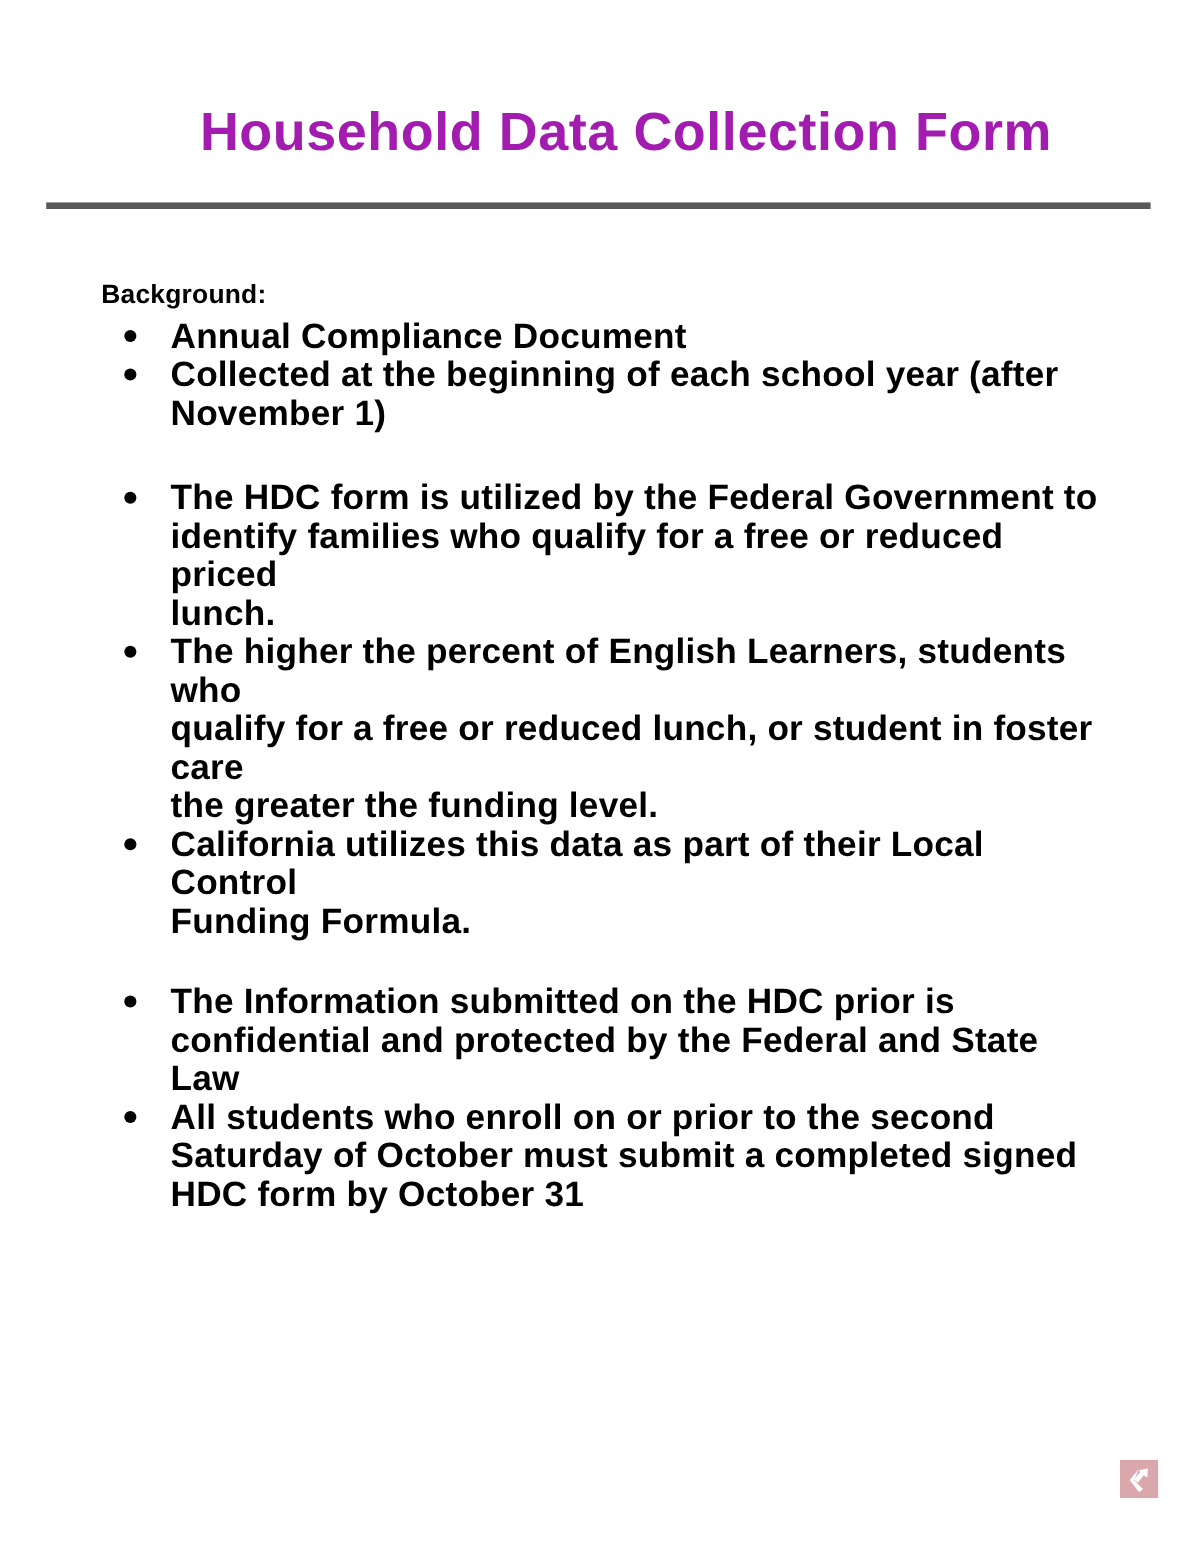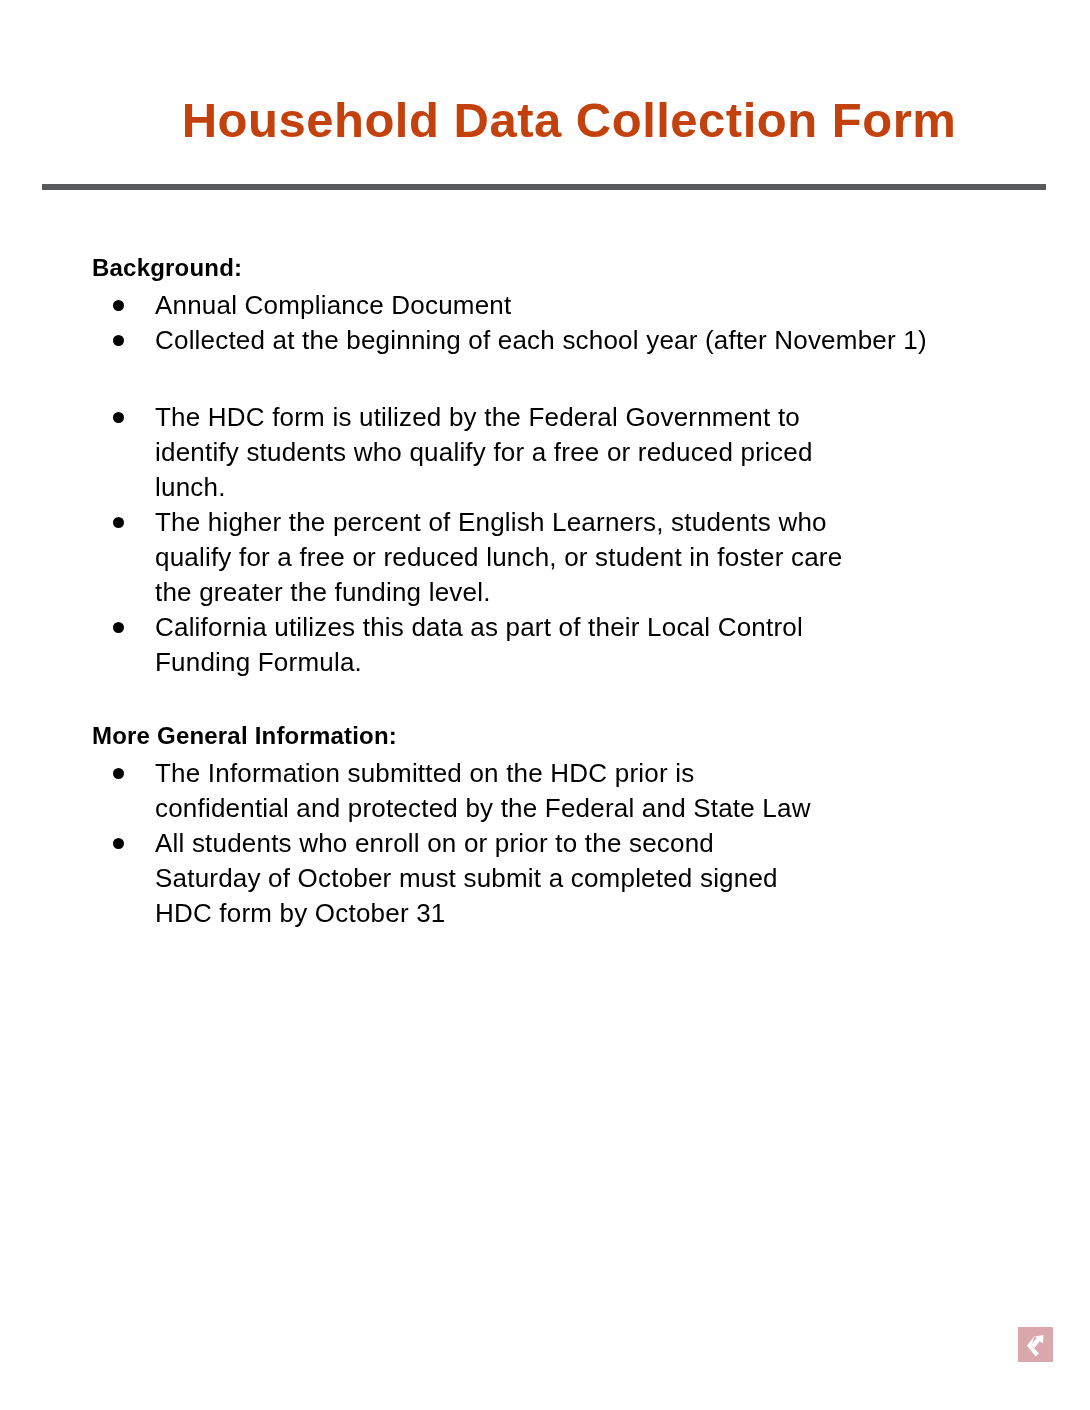--- a/index.html
+++ b/index.html
@@ -18,21 +18,21 @@
     overflow: hidden;
   }
   .doc-title {
     margin: 0;
     padding-top: 92px;
     text-align: center;
     font-size: 49px;
     line-height: 56px;
     font-weight: 800;
     letter-spacing: 0.5px;
-    color: #c2410c;
+    color: #a21caf;
     padding-left: 48px;
   }
   .divider {
     margin-top: 36px;
     margin-left: 42px;
     width: 1004px;
     height: 6px;
     background: #58595b;
   }
   .content {
@@ -54,23 +54,23 @@
   ul.bullet-list {
     list-style: none;
     margin: 3px 0 0 0;
     padding: 0;
   }
   .section-why ul.bullet-list { margin-top: 42px; }
 
   li.bullet-item {
     position: relative;
     padding-left: 63px;
-    font-size: 26px;
+    font-size: 32px;
     line-height: 35px;
-    font-weight: 400;
+    font-weight: 700;
     letter-spacing: 0.2px;
     white-space: pre-line;
     max-width: 850px;
   }
   li.bullet-item::before {
     content: "";
     position: absolute;
     left: 21px;
     top: 12px;
     width: 11px;
@@ -103,32 +103,31 @@
       <h2 class="section-heading">Background:</h2>
       <ul class="bullet-list">
         <li class="bullet-item">Annual Compliance Document</li>
         <li class="bullet-item">Collected at the beginning of each school year (after November 1)</li>
       </ul>
     </div>
 
     <div class="section section-why">
       <ul class="bullet-list">
         <li class="bullet-item">The HDC form is utilized by the Federal Government to
-identify students who qualify for a free or reduced priced
+identify families who qualify for a free or reduced priced
 lunch.</li>
         <li class="bullet-item">The higher the percent of English Learners, students who
 qualify for a free or reduced lunch, or student in foster care
 the greater the funding level.</li>
         <li class="bullet-item">California utilizes this data as part of their Local Control
 Funding Formula.</li>
       </ul>
     </div>
 
     <div class="section section-more">
-      <h2 class="section-heading">More General Information:</h2>
       <ul class="bullet-list">
         <li class="bullet-item">The Information submitted on the HDC prior is
 confidential and protected by the Federal and State Law</li>
         <li class="bullet-item">All students who enroll on or prior to the second
 Saturday of October must submit a completed signed
 HDC form by October 31</li>
       </ul>
     </div>
 
   </div>

